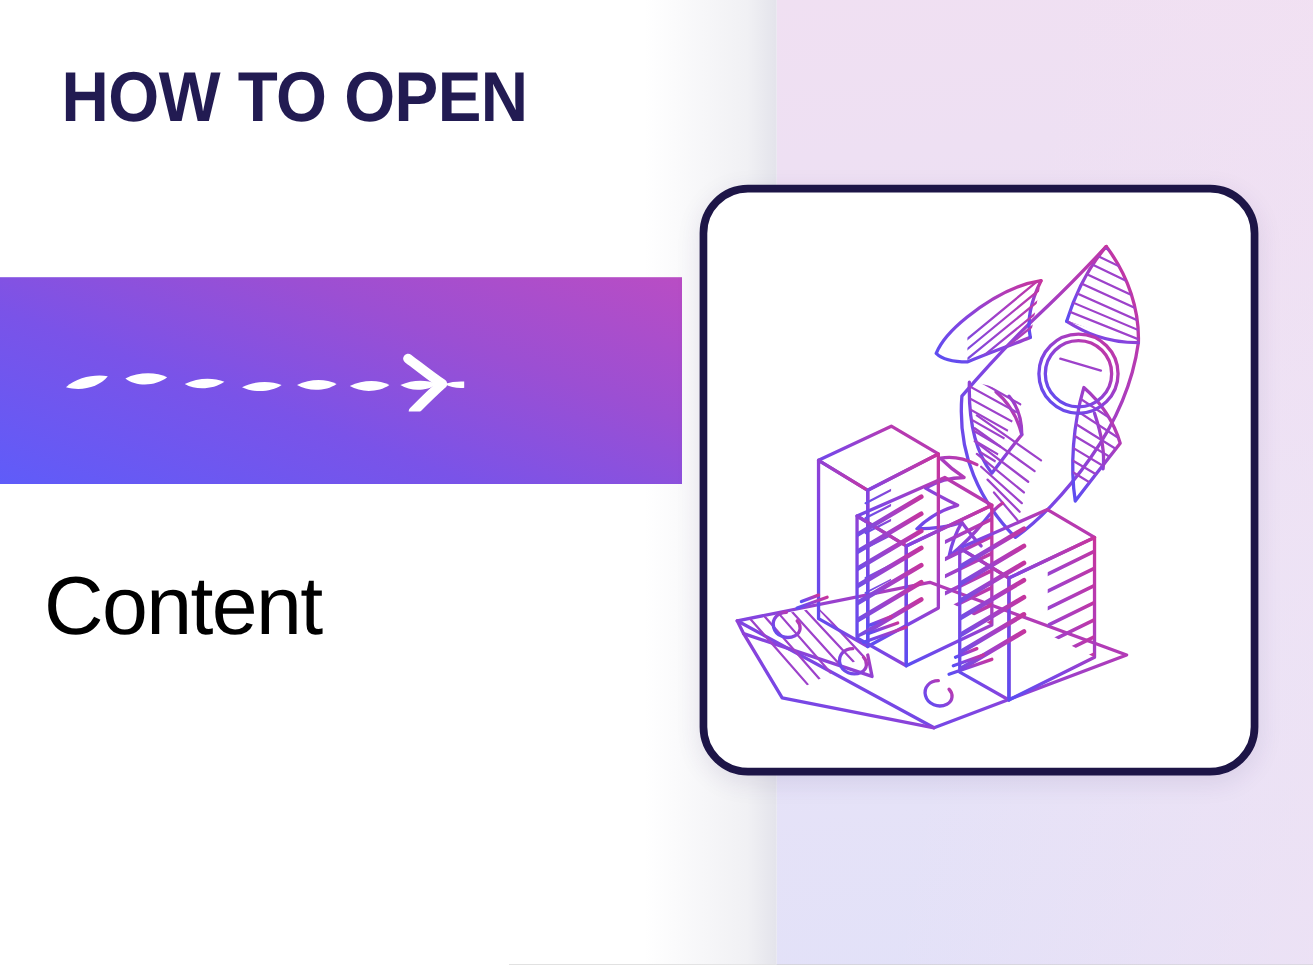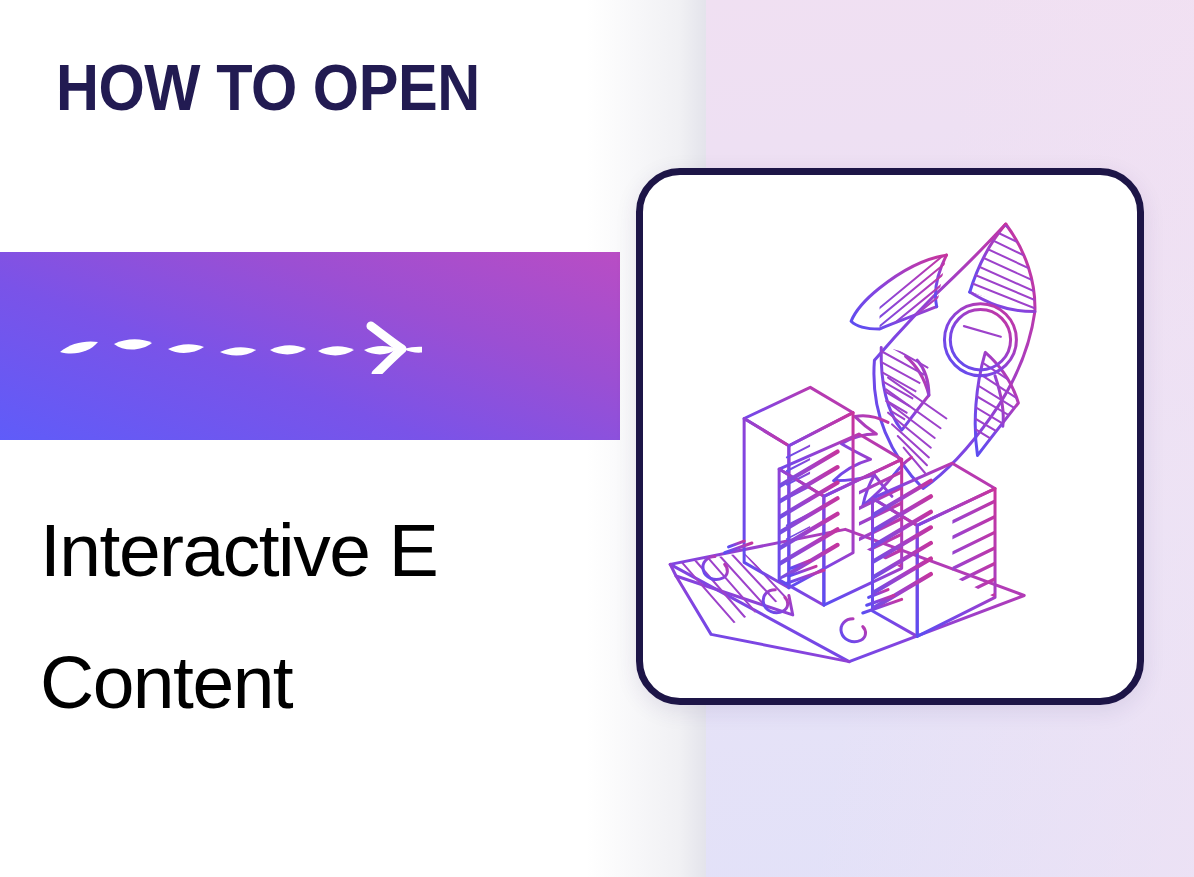--- a/index.html
+++ b/index.html
@@ -147,21 +147,20 @@
         <path d="M218 32 C230 26, 244 26, 254 31 C244 38, 228 38, 218 32 Z"></path>
         <path d="M266 33 C278 27, 292 27, 302 32 C292 39, 276 39, 266 33 Z"></path>
         <path d="M312 32 C323 27, 336 27, 345 31 C336 38, 321 38, 312 32 Z"></path>
         <path d="M352 31 C362 28, 373 28, 381 31 C373 36, 361 36, 352 31 Z"></path>
       </g>
       <path d="M319 8 C331 17, 341 25, 350 31 C341 39, 331 49, 324 56" fill="none" stroke="#ffffff" stroke-width="9" stroke-linecap="round" stroke-linejoin="round"></path>
     </svg>
   </div>
 
   <div class="title">
-    <span class="line">Interactive E</span>
     <span class="line">Content</span>
   </div>
 
   <div class="card">
     <svg viewBox="0 0 508 537" xmlns="http://www.w3.org/2000/svg" aria-hidden="true">
       <defs>
         <linearGradient id="gstroke" x1="0" y1="1" x2="1" y2="0">
           <stop offset="0%" stop-color="#5a4ef2"></stop>
           <stop offset="40%" stop-color="#8344e0"></stop>
           <stop offset="75%" stop-color="#b23bb6"></stop>

